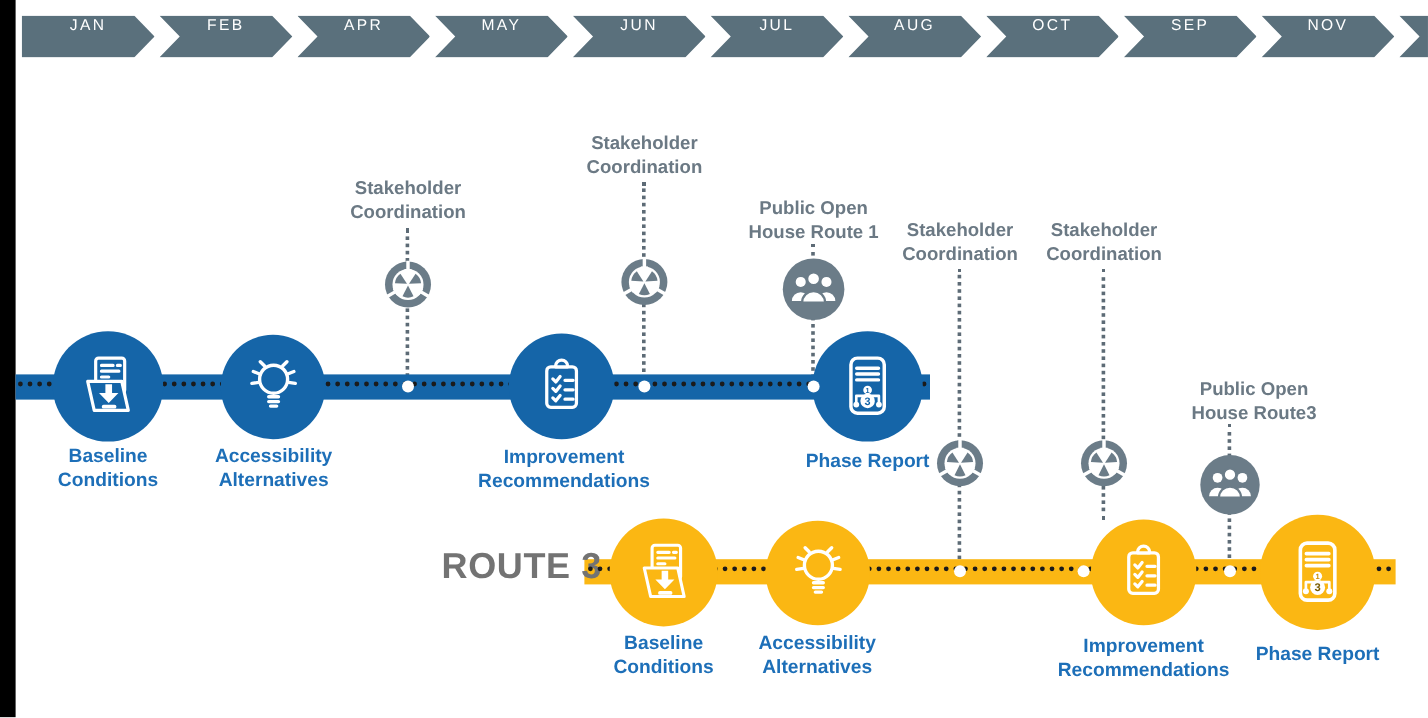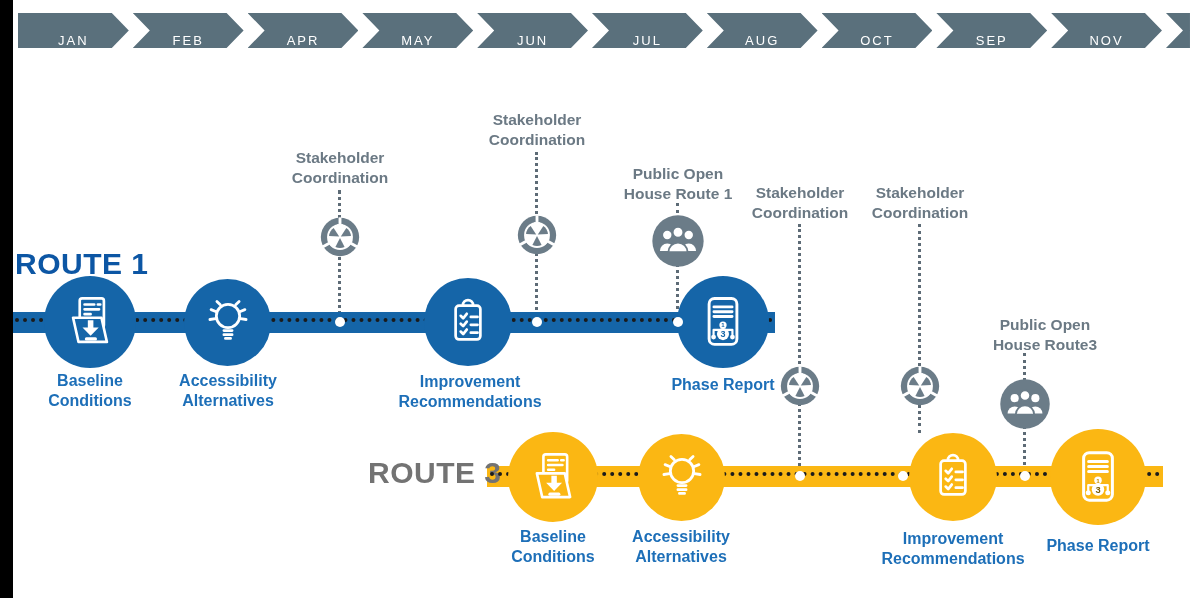--- a/index.html
+++ b/index.html
@@ -4,21 +4,21 @@
 <style>
   html,body{margin:0;padding:0;background:#fff;}
   .canvas{
     position:relative;width:1190px;height:598px;background:#ffffff;overflow:hidden;
     font-family:"Liberation Sans",sans-serif;
   }
   .black-strip{position:absolute;left:0;top:0;width:13px;height:598px;background:#000;}
   
   .months{position:absolute;left:18px;top:13px;width:1172px;height:35px;display:flex;gap:4px;}
   .month{
-    flex:1;background:#5A707C;color:#fff;display:flex;align-items:flex-end;justify-content:center;
+    flex:1;background:#5A707C;color:#fff;display:flex;align-items:flex-start;justify-content:center;
     font-size:13px;letter-spacing:2px;font-weight:400;
     clip-path:polygon(0 0,calc(100% - 17px) 0,100% 50%,calc(100% - 17px) 100%,0 100%,17px 50%);
   }
   .month.first{clip-path:polygon(0 0,calc(100% - 17px) 0,100% 50%,calc(100% - 17px) 100%,0 100%);}
   .month.tail{flex:0 0 24px;clip-path:polygon(0 0,100% 0,100% 100%,0 100%,17px 50%);}
   
   .route-title{position:absolute;font-size:30px;font-weight:800;letter-spacing:.5px;white-space:nowrap;z-index:2;}
   .bar{position:absolute;height:21px;z-index:1;}
   .dotline{position:absolute;height:0;border-top:4px dotted #1b1b1b;z-index:2;}
   .vline{position:absolute;width:0;border-left:3px dotted #5d6b76;z-index:1;}
@@ -64,21 +64,20 @@
       </div>
     <div class="month">
         <span>SEP</span>
       </div>
     <div class="month">
         <span>NOV</span>
       </div>
     <div class="month tail"></div>
   </div>
 
-  <div class="route-title" style="left:15px;top:247px;color:#0C56A4;">ROUTE 1</div>
 
   <div class="vline" style="left:338px;top:190px;height:132px;"></div>
   <div class="vline" style="left:535px;top:152px;height:170px;"></div>
   <div class="vline" style="left:676px;top:203px;height:119px;"></div>
 
   <div class="bar" style="left:13px;top:312px;width:762px;background:#1565A8;"></div>
   <div class="dotline" style="left:15px;top:318px;width:758px;"></div>
 
   <div class="glabel" style="left:270px;top:148px;width:140px;">Stakeholder Coordination</div>
   <div class="glabel" style="left:467px;top:110px;width:140px;">Stakeholder Coordination</div>

